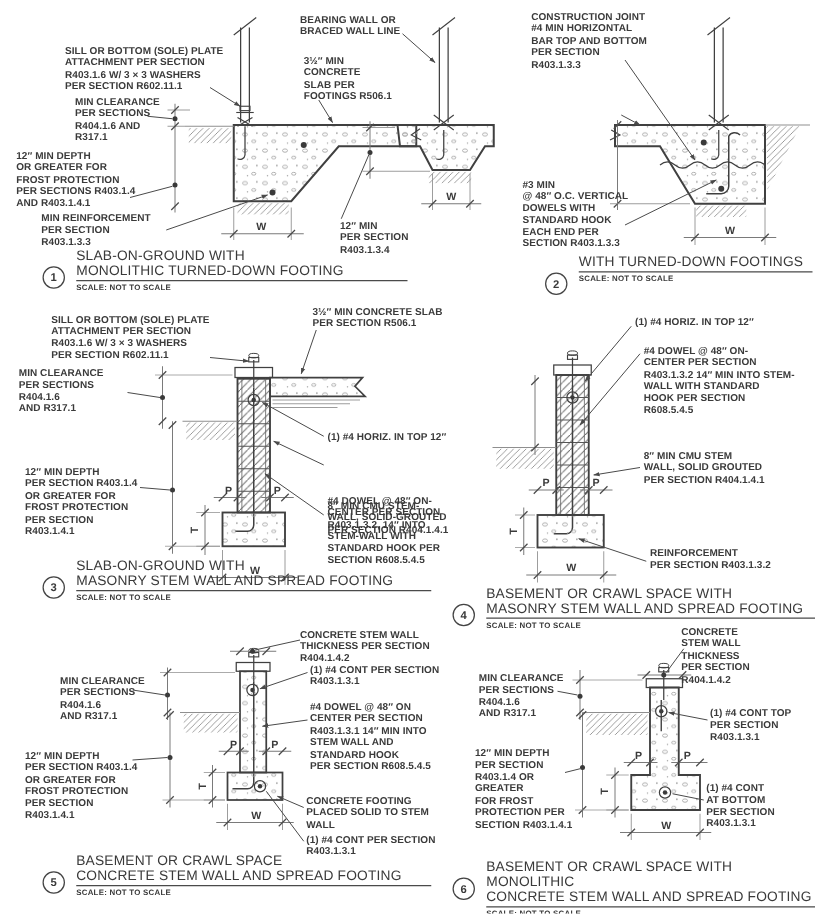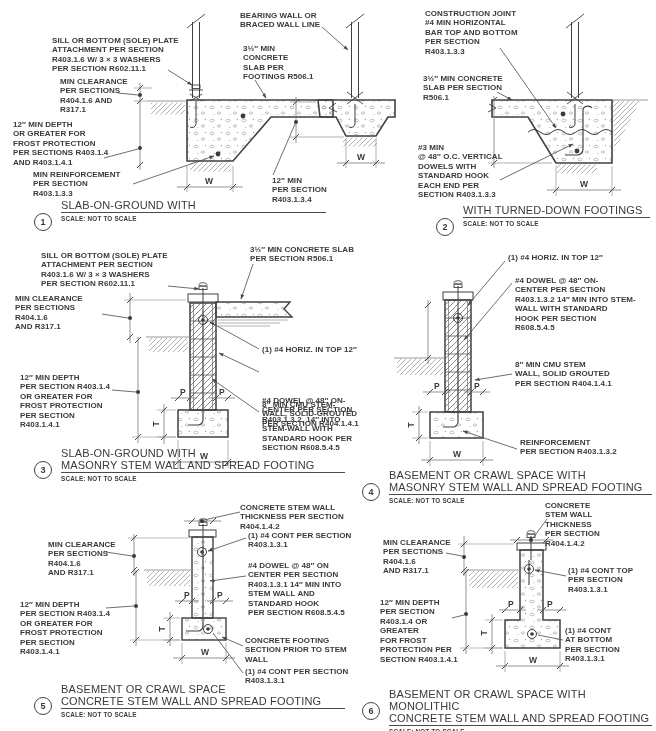--- a/index.html
+++ b/index.html
@@ -484,23 +484,20 @@
 PER SECTION
 R403.1.3.4</div>
 <div class="dim" style="left:205px;top:176px;">W</div>
 <div class="dim" style="left:357px;top:152px;">W</div>
 
 <div class="lbl" style="left:425px;top:9px;">CONSTRUCTION JOINT
 #4 MIN HORIZONTAL
 BAR TOP AND BOTTOM
 PER SECTION
 R403.1.3.3</div>
-<div class="lbl" style="left:423px;top:74px;">3½″ MIN CONCRETE
-SLAB PER SECTION
-R506.1</div>
 <div class="lbl" style="left:418px;top:143px;">#3 MIN
 @ 48″ O.C. VERTICAL
 DOWELS WITH
 STANDARD HOOK
 EACH END PER
 SECTION R403.1.3.3</div>
 <div class="dim" style="left:580px;top:179px;">W</div>
 
 <div class="lbl" style="left:250px;top:245px;">3½″ MIN CONCRETE SLAB
 PER SECTION R506.1</div>
@@ -565,21 +562,21 @@
 STEM WALL AND
 STANDARD HOOK
 PER SECTION R608.5.4.5</div>
 <div class="lbl" style="left:20px;top:600px;">12″ MIN DEPTH
 PER SECTION R403.1.4
 OR GREATER FOR
 FROST PROTECTION
 PER SECTION
 R403.1.4.1</div>
 <div class="lbl" style="left:245px;top:636px;">CONCRETE FOOTING
-SECTION PRIOR TO STEM
+PLACED SOLID TO STEM
 WALL</div>
 <div class="lbl" style="left:245px;top:667px;">(1) #4 CONT PER SECTION
 R403.1.3.1</div>
 <div class="dim" style="left:184px;top:590px;">P</div>
 <div class="dim" style="left:217px;top:590px;">P</div>
 <div class="dim rot" style="left:159px;top:624px;">T</div>
 <div class="dim" style="left:201px;top:647px;">W</div>
 
 <div class="lbl" style="left:545px;top:501px;">CONCRETE
 STEM WALL
@@ -606,20 +603,21 @@
 R403.1.3.1</div>
 <div class="dim" style="left:508px;top:599px;">P</div>
 <div class="dim" style="left:547px;top:599px;">P</div>
 <div class="dim rot" style="left:481px;top:628px;">T</div>
 <div class="dim" style="left:529px;top:655px;">W</div>
 
 <div class="tb" style="left:34px;top:199px;width:292px;">
   <div class="tb-badge" style="top:14px;">1</div>
   <div class="tb-body">
     <div class="tb-t">SLAB-ON-GROUND WITH</div>
+    <div class="tb-t">MONOLITHIC TURNED-DOWN FOOTING</div>
     <div class="tb-rule"></div>
     <div class="tb-scale">SCALE: NOT TO SCALE</div>
   </div>
 </div>
 
 <div class="tb" style="left:436px;top:204px;width:214px;">
   <div class="tb-badge" style="top:14px;">2</div>
   <div class="tb-body">
     <div class="tb-t">WITH TURNED-DOWN FOOTINGS</div>
     <div class="tb-rule"></div>

